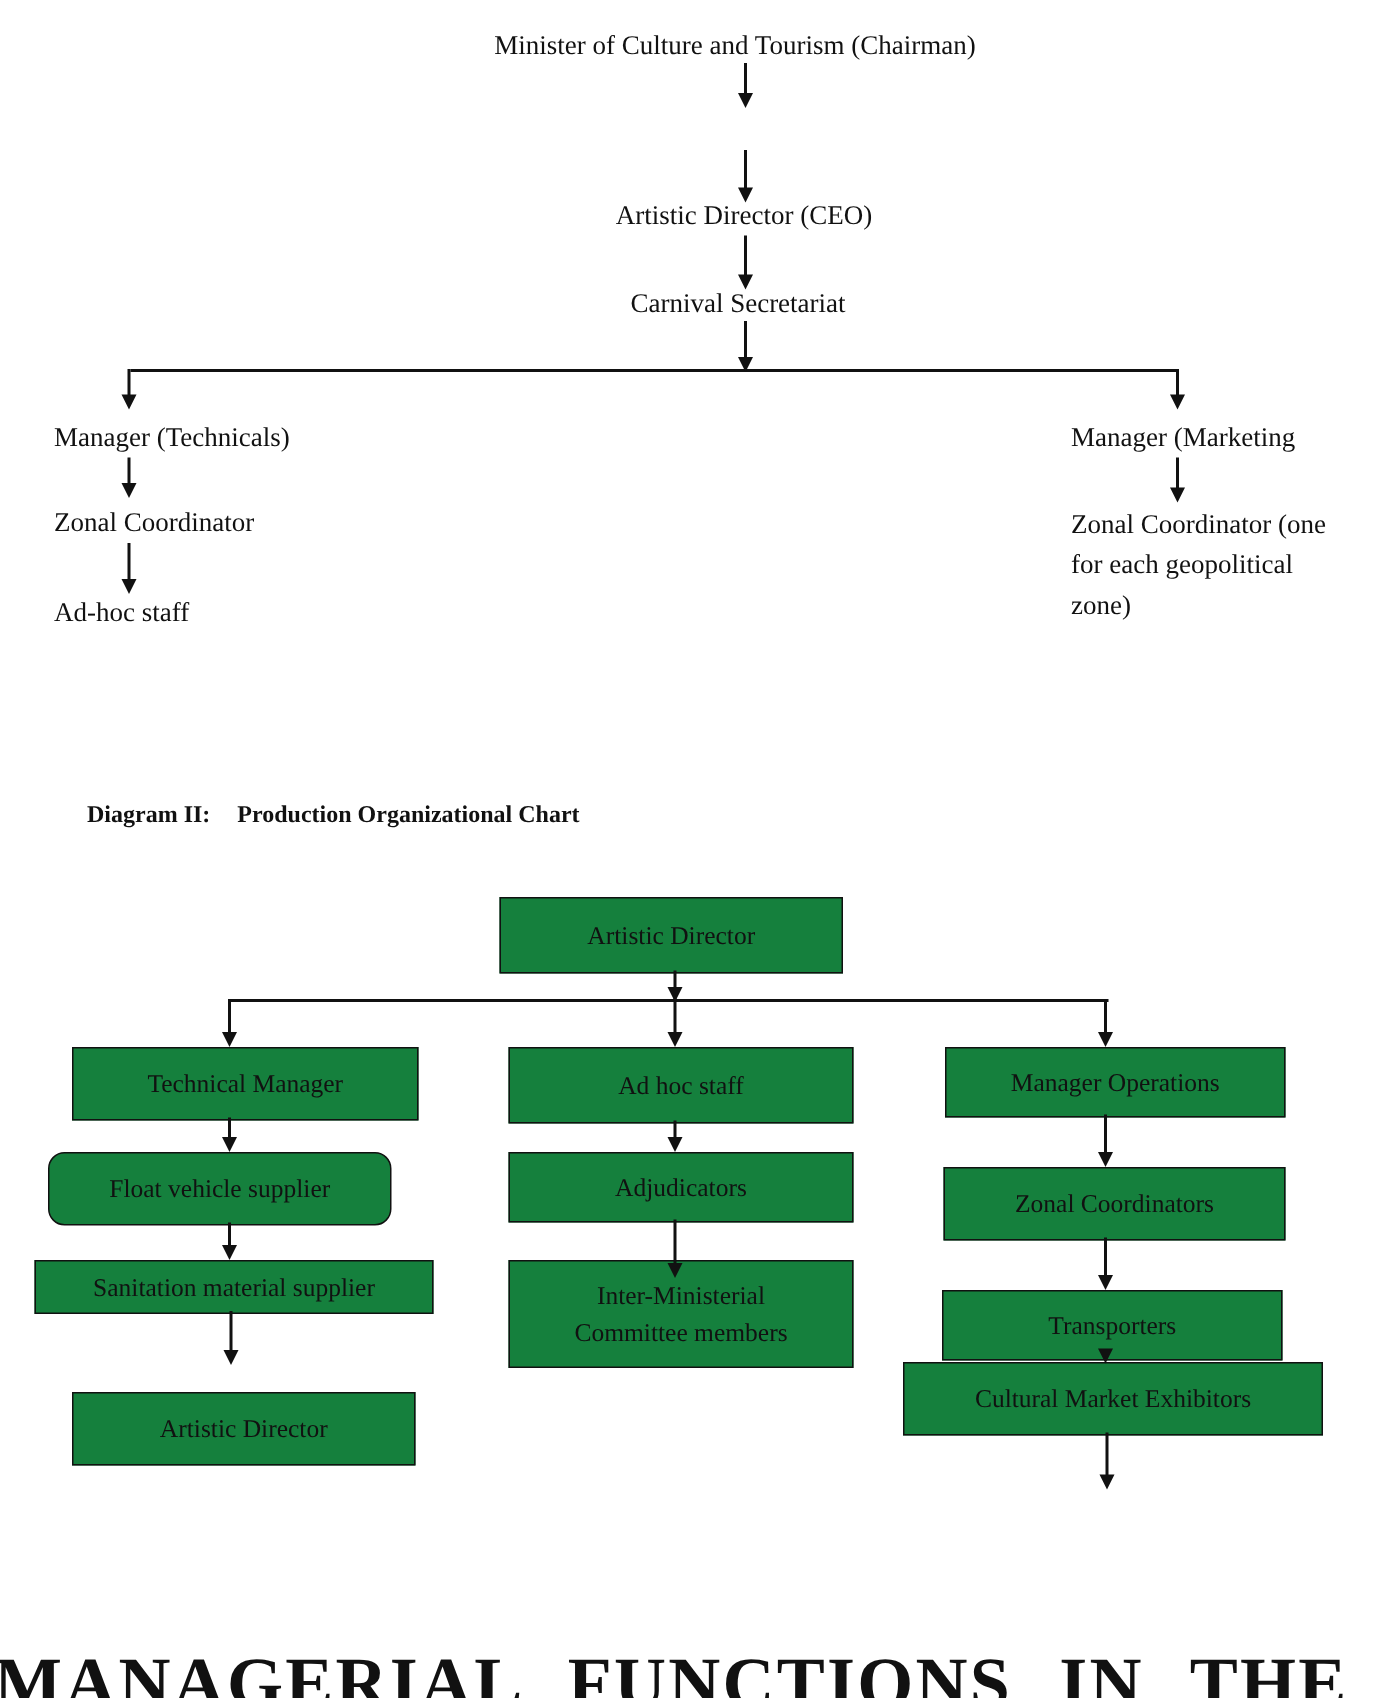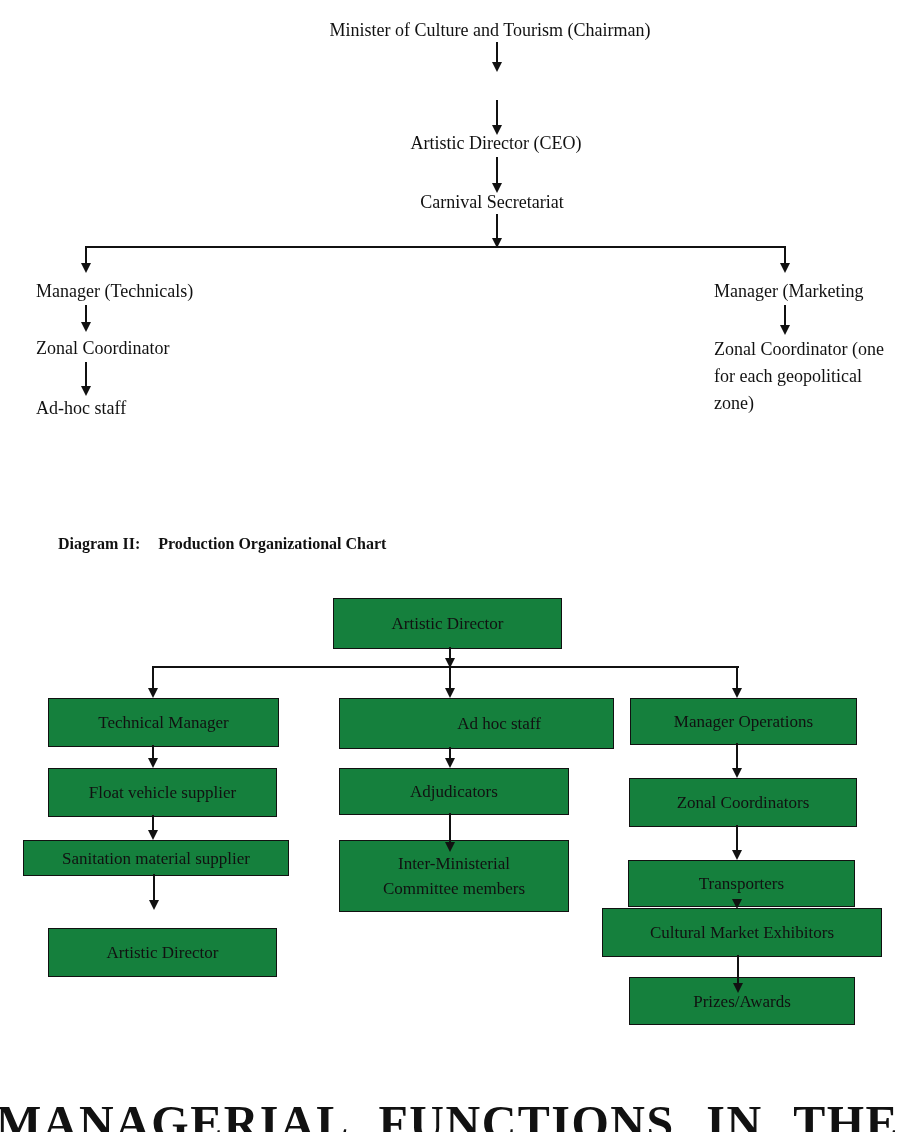--- a/index.html
+++ b/index.html
@@ -86,26 +86,26 @@
   <div class="tri" style="left:445px;top:658px;"></div>
 
   <div class="vl" style="left:152px;top:666px;height:22px;"></div>
   <div class="tri" style="left:148px;top:688px;"></div>
   <div class="vl" style="left:449px;top:668px;height:20px;"></div>
   <div class="tri" style="left:445px;top:688px;"></div>
   <div class="vl" style="left:736px;top:666px;height:22px;"></div>
   <div class="tri" style="left:732px;top:688px;"></div>
 
   <div class="bx" style="left:48px;top:698px;width:229px;height:47px;">Technical Manager</div>
-  <div class="bx" style="left:339px;top:698px;width:228px;height:49px;padding-left:45px;">Ad hoc staff</div>
+  <div class="bx" style="left:339px;top:698px;width:228px;height:49px;">Ad hoc staff</div>
   <div class="bx" style="left:630px;top:698px;width:225px;height:45px;">Manager Operations</div>
 
   <div class="vl" style="left:152px;top:745px;height:14px;"></div>
   <div class="tri" style="left:148px;top:758px;"></div>
-  <div class="bx" style="left:48px;top:768px;width:227px;height:47px;">Float vehicle supplier</div>
+  <div class="bx" style="left:32px;top:768px;width:227px;height:47px;border-radius:11px;">Float vehicle supplier</div>
   <div class="vl" style="left:152px;top:815px;height:16px;"></div>
   <div class="tri" style="left:148px;top:830px;"></div>
   <div class="bx" style="left:23px;top:840px;width:264px;height:34px;">Sanitation material supplier</div>
   <div class="vl" style="left:153px;top:874px;height:27px;"></div>
   <div class="tri" style="left:149px;top:900px;"></div>
   <div class="bx" style="left:48px;top:928px;width:227px;height:47px;">Artistic Director</div>
 
   <div class="vl" style="left:449px;top:747px;height:12px;"></div>
   <div class="tri" style="left:445px;top:758px;"></div>
   <div class="bx" style="left:339px;top:768px;width:228px;height:45px;">Adjudicators</div>
@@ -118,17 +118,16 @@
   <div class="vl" style="left:736px;top:743px;height:26px;"></div>
   <div class="tri" style="left:732px;top:768px;"></div>
   <div class="bx" style="left:629px;top:778px;width:226px;height:47px;">Zonal Coordinators</div>
   <div class="vl" style="left:736px;top:825px;height:26px;"></div>
   <div class="tri" style="left:732px;top:850px;"></div>
   <div class="bx" style="left:628px;top:860px;width:225px;height:45px;">Transporters</div>
   <div class="tri" style="left:732px;top:899px;"></div>
   <div class="bx" style="left:602px;top:908px;width:278px;height:47px;">Cultural Market Exhibitors</div>
   <div class="vl" style="left:737px;top:955px;height:29px;"></div>
   <div class="tri" style="left:733px;top:983px;"></div>
-  <div class="bx" style="left:629px;top:977px;width:224px;height:46px;">Prizes/Awards</div>
 
   <div class="footer-heading" style="left:-4px;top:1099px;">MANAGERIAL FUNCTIONS IN THE</div>
 
 </div>
 
 </body></html>

